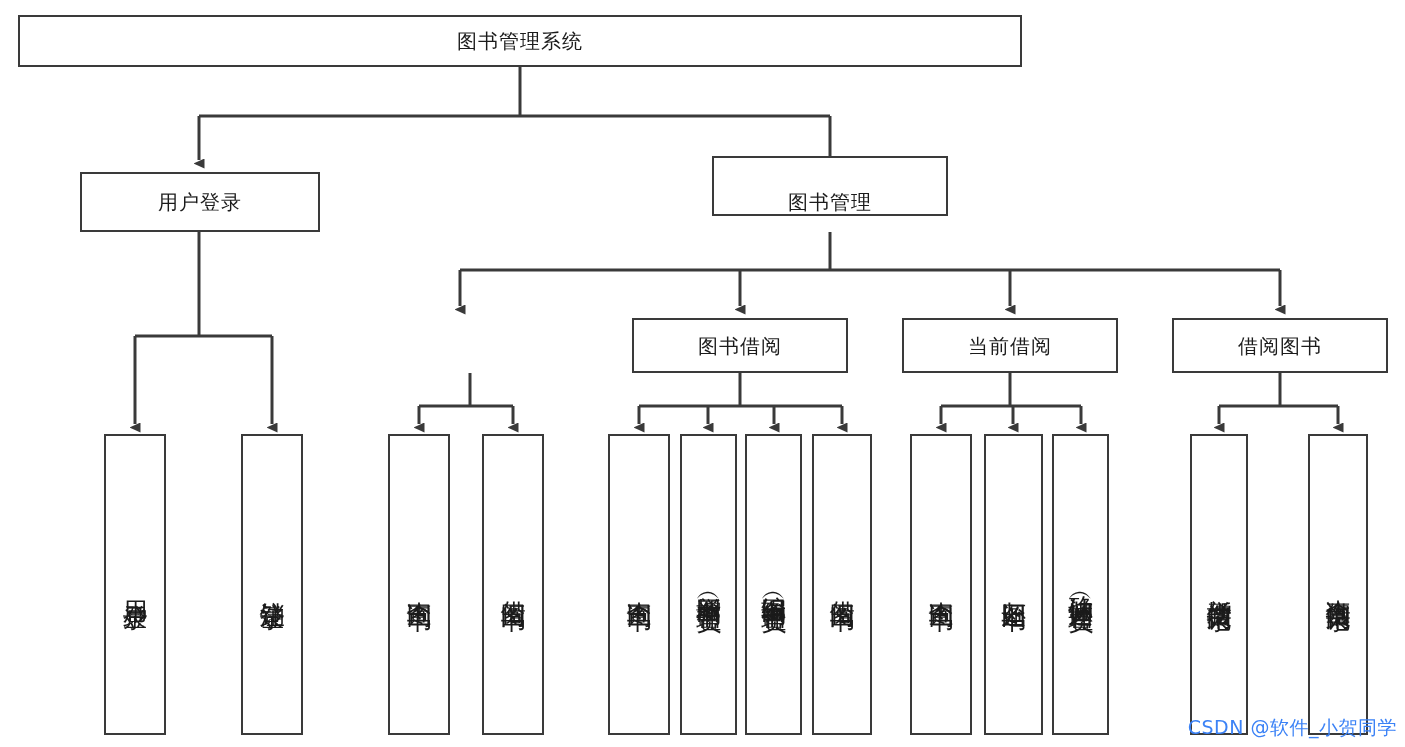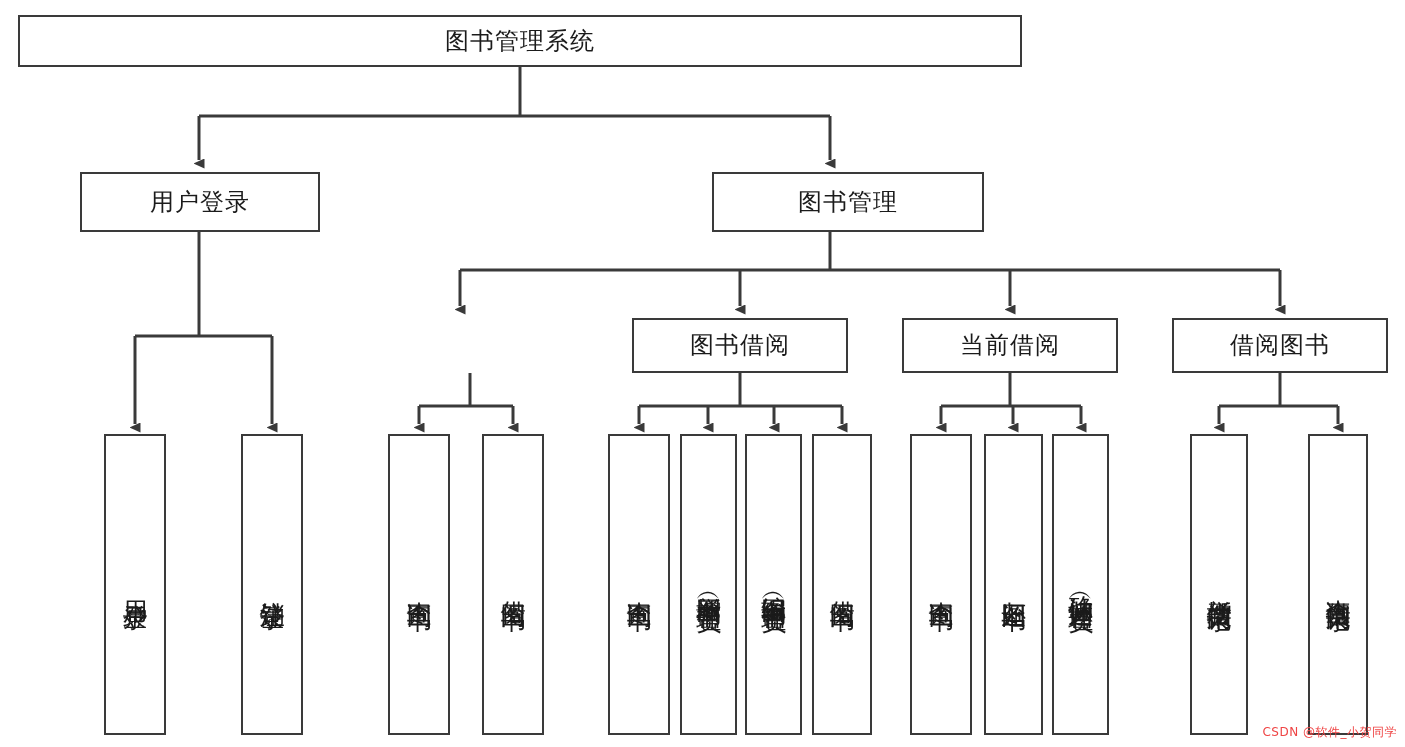--- a/index.html
+++ b/index.html
@@ -29,21 +29,21 @@
     position: absolute;
     box-sizing: border-box;
     background: #ffffff;
     border: 2px solid #3a3a3a;
     display: flex;
     align-items: center;
     justify-content: center;
     color: #1b1b1b;
   }
   .node-h {
-    font-size: 24px;
+    font-size: 20px;
     line-height: 1.2;
     letter-spacing: 1px;
     white-space: nowrap;
   }
   .node-v {
     font-size: 25px;
     line-height: 1.18;
     letter-spacing: 2px;
     writing-mode: vertical-rl;
     text-orientation: upright;
@@ -53,22 +53,22 @@
   .node-v .vtext {
     writing-mode: vertical-rl;
     text-orientation: upright;
     display: block;
     max-height: 100%;
   }
   #watermark {
     position: absolute;
     right: 8px;
     bottom: 6px;
-    font-size: 12px;
-    color: #ef4444;
+    font-size: 19px;
+    color: #3b82f6;
     letter-spacing: 0.5px;
     white-space: nowrap;
     font-family: "DejaVu Sans", "Liberation Sans", sans-serif;
   }
 </style>
 </head>
 <body>
 
 <div id="canvas">
 
@@ -127,21 +127,21 @@
     </g>
   </svg>
 
   <div class="node node-h" style="left:18px; top:15px; width:1004px; height:52px;">
     <span>图书管理系统</span>
   </div>
 
   <div class="node node-h" style="left:80px; top:172px; width:240px; height:60px;">
     <span>用户登录</span>
   </div>
-  <div class="node node-h" style="left:712px; top:172px; width:272px; height:60px;">
+  <div class="node node-h" style="left:712px; top:156px; width:236px; height:60px;align-items:flex-end;">
     <span>图书管理</span>
   </div>
 
   <div class="node node-h" style="left:632px; top:318px; width:216px; height:55px;">
     <span>图书借阅</span>
   </div>
   <div class="node node-h" style="left:902px; top:318px; width:216px; height:55px;">
     <span>当前借阅</span>
   </div>
   <div class="node node-h" style="left:1172px; top:318px; width:216px; height:55px;">

